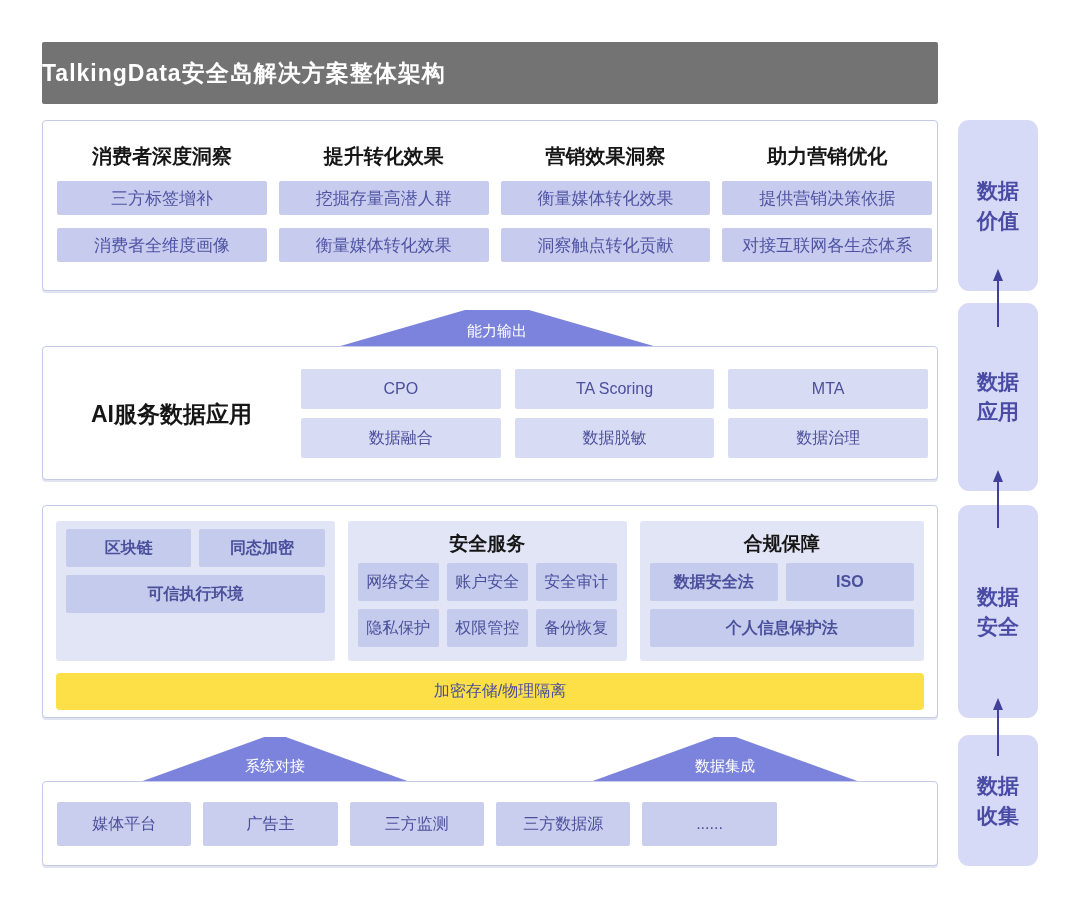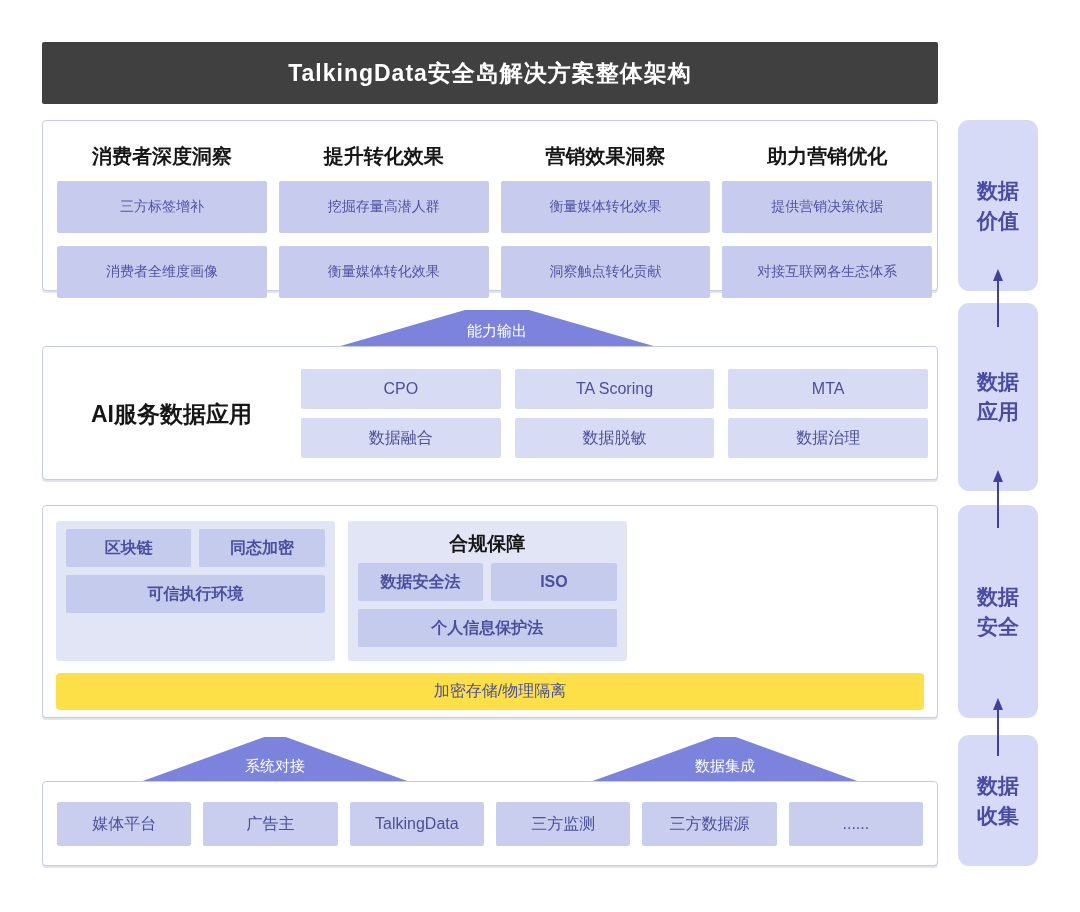--- a/index.html
+++ b/index.html
@@ -2,34 +2,34 @@
 <html><head>
 <meta charset="utf-8">
 <style>
   * { margin:0; padding:0; box-sizing:border-box; }
   html,body { width:1080px; height:912px; background:#ffffff;
     font-family:"Liberation Sans","DejaVu Sans",sans-serif; }
   .stage { position:relative; width:1080px; height:912px; background:#fff; overflow:hidden; }
 
   
   .hdr { position:absolute; left:42px; top:42px; width:896px; height:62px;
-    background:#404040; border-radius:2px; display:flex; align-items:center; justify-content:center; }
+    background:#737373; border-radius:2px; display:flex; align-items:center; }
   .hdr span { color:#ffffff; font-size:23px; font-weight:bold; letter-spacing:1px; }
 
   
   .panel { position:absolute; left:42px; width:896px; background:#ffffff;
     border:1.5px solid #c5cae8; border-radius:4px; box-shadow:0 2px 0 rgba(170,175,215,.35); }
 
   
   .sec1 { top:120px; height:171px; padding:16px 5px 0 14px;
     display:grid; grid-template-columns:repeat(4,1fr); column-gap:12px; }
   .vcol { display:flex; flex-direction:column; align-items:stretch; }
   .vcol .vtitle { text-align:center; font-size:20px; font-weight:bold; color:#161616; height:44px; line-height:38px; }
-  .chip { height:52px; margin-bottom:13px; background:#c7ccee; border-radius:2px;
-    display:flex; align-items:center; justify-content:center; color:#5053a3; font-size:14px; }
+  .chip { height:34px; margin-bottom:13px; background:#c7ccee; border-radius:2px;
+    display:flex; align-items:center; justify-content:center; color:#5053a3; font-size:17px; }
 
   
   .trap { position:absolute; background:#7b83dc; display:flex; align-items:flex-end; justify-content:center;
     clip-path:polygon(0% 100%, 40% 0%, 60% 0%, 100% 100%); }
   .trap span { color:#ffffff; font-size:15px; padding-bottom:6px; }
   .trap-cap { left:337px; top:310px; width:320px; height:37px; }
   .trap-sys { left:140px; top:737px; width:270px; height:45px; clip-path:polygon(0% 100%, 46% 0%, 54% 0%, 100% 100%); }
   .trap-int { left:590px; top:737px; width:270px; height:45px; clip-path:polygon(0% 100%, 46% 0%, 54% 0%, 100% 100%); }
 
   
@@ -126,20 +126,33 @@
       <div class="group">
         <div class="grow g2">
           <div class="gbox">区块链</div>
           <div class="gbox">同态加密</div>
         </div>
         <div class="grow g2">
           <div class="gbox span2">可信执行环境</div>
         </div>
       </div>
       <div class="group">
+        <div class="gtitle">安全服务</div>
+        <div class="grow g3">
+          <div class="gbox">网络安全</div>
+          <div class="gbox">账户安全</div>
+          <div class="gbox">安全审计</div>
+        </div>
+        <div class="grow g3">
+          <div class="gbox">隐私保护</div>
+          <div class="gbox">权限管控</div>
+          <div class="gbox">备份恢复</div>
+        </div>
+      </div>
+      <div class="group">
         <div class="gtitle">合规保障</div>
         <div class="grow g2">
           <div class="gbox">数据安全法</div>
           <div class="gbox">ISO</div>
         </div>
         <div class="grow g2">
           <div class="gbox span2">个人信息保护法</div>
         </div>
       </div>
     </div>
@@ -149,21 +162,20 @@
   <div class="trap trap-sys">
     <span>系统对接</span>
   </div>
   <div class="trap trap-int">
     <span>数据集成</span>
   </div>
 
   <div class="panel sec4">
     <div class="cbox">媒体平台</div>
     <div class="cbox">广告主</div>
-    <div class="cbox">TalkingData</div>
     <div class="cbox">三方监测</div>
     <div class="cbox">三方数据源</div>
     <div class="cbox">......</div>
   </div>
 
   <div class="sideblk sb1">
     <span>数据</span>
     <span>价值</span>
   </div>
   <div class="sideblk sb2">

